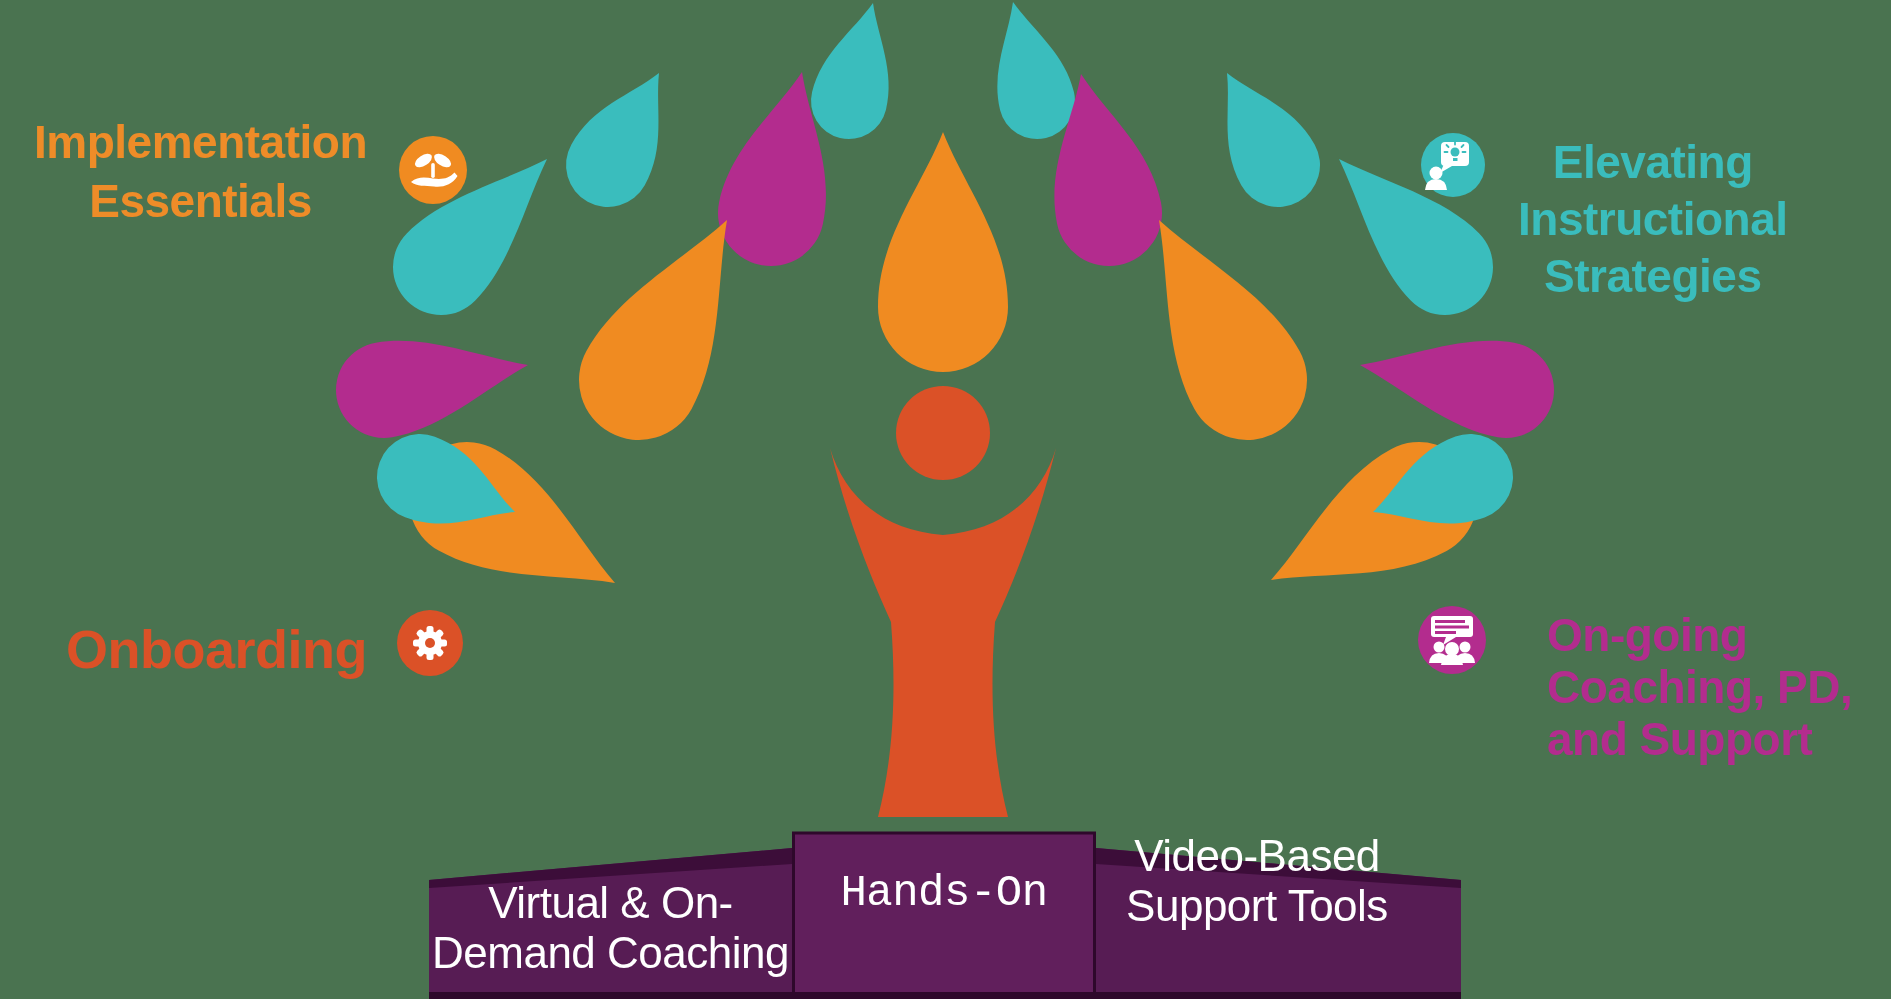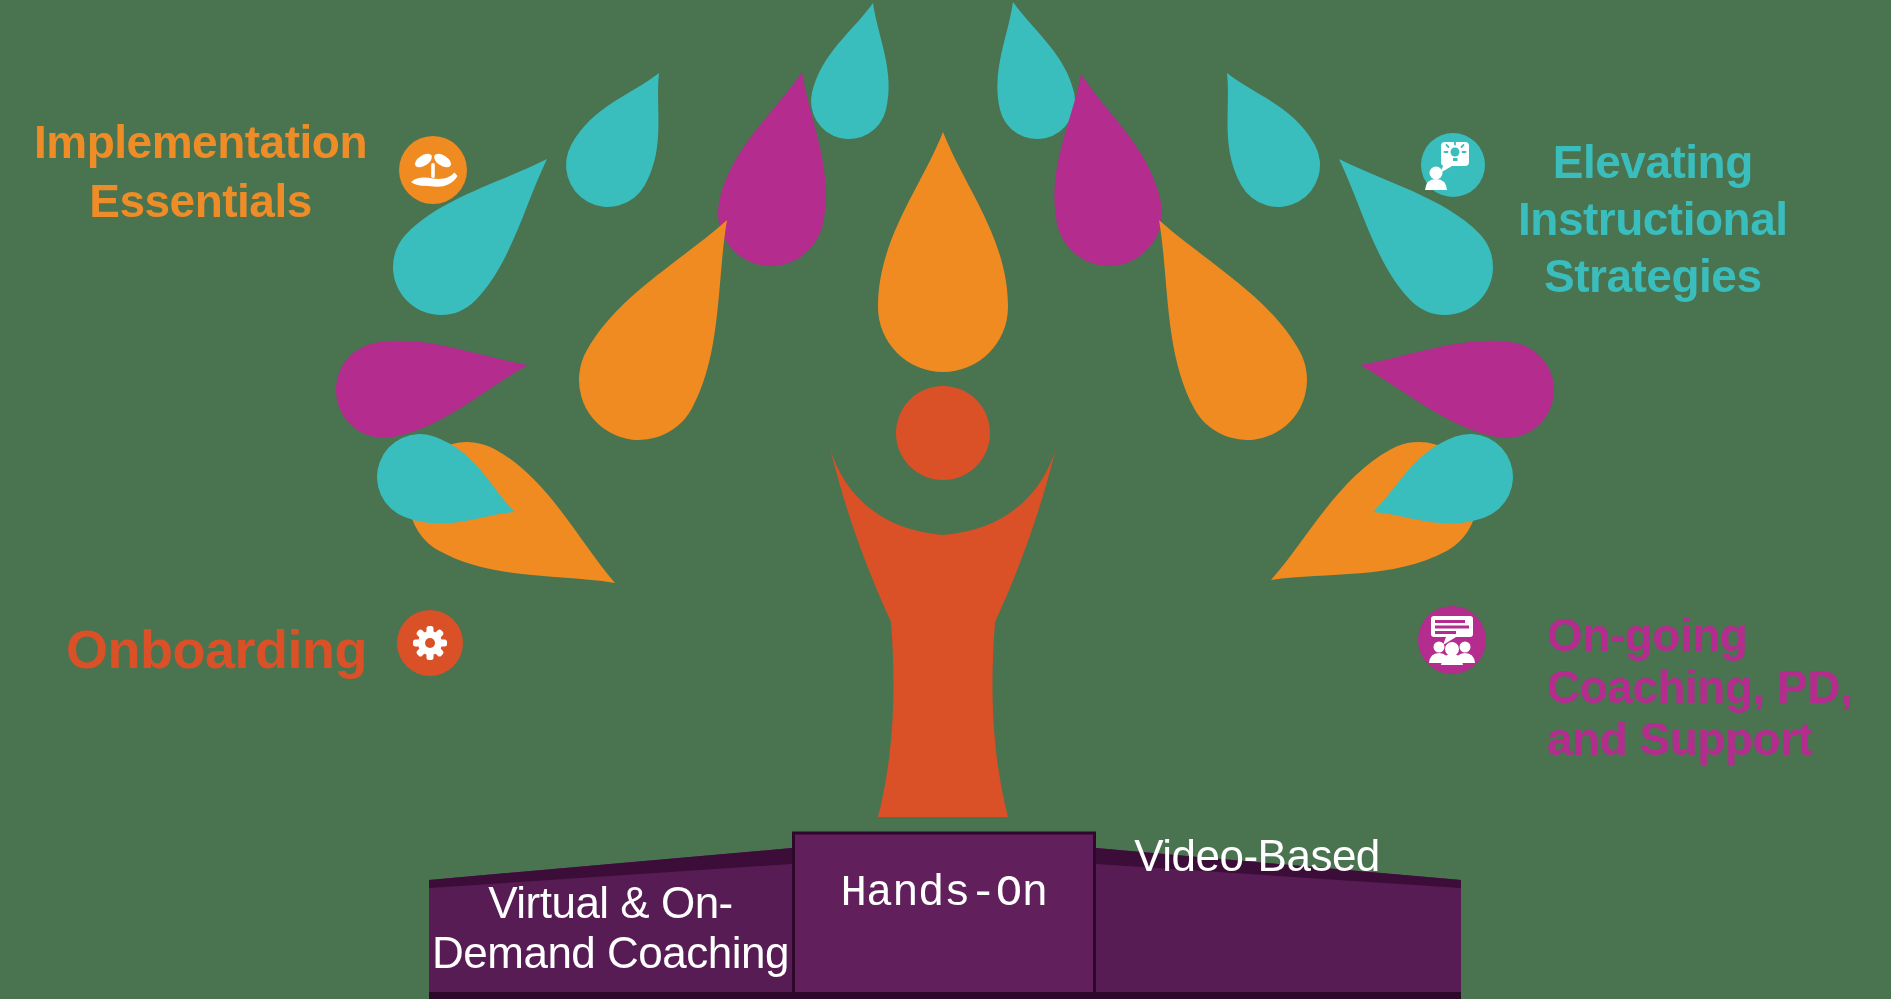--- a/index.html
+++ b/index.html
@@ -157,15 +157,16 @@
 
   <div class="banner-label left">
     <span>Virtual &amp; On-</span>
     <span>Demand Coaching</span>
   </div>
   <div class="banner-label mid">
     <span>Hands-On</span>
   </div>
   <div class="banner-label right">
     <span>Video-Based</span>
+    <span>Support Tools</span>
   </div>
 
 </div>
 
 </body></html>

